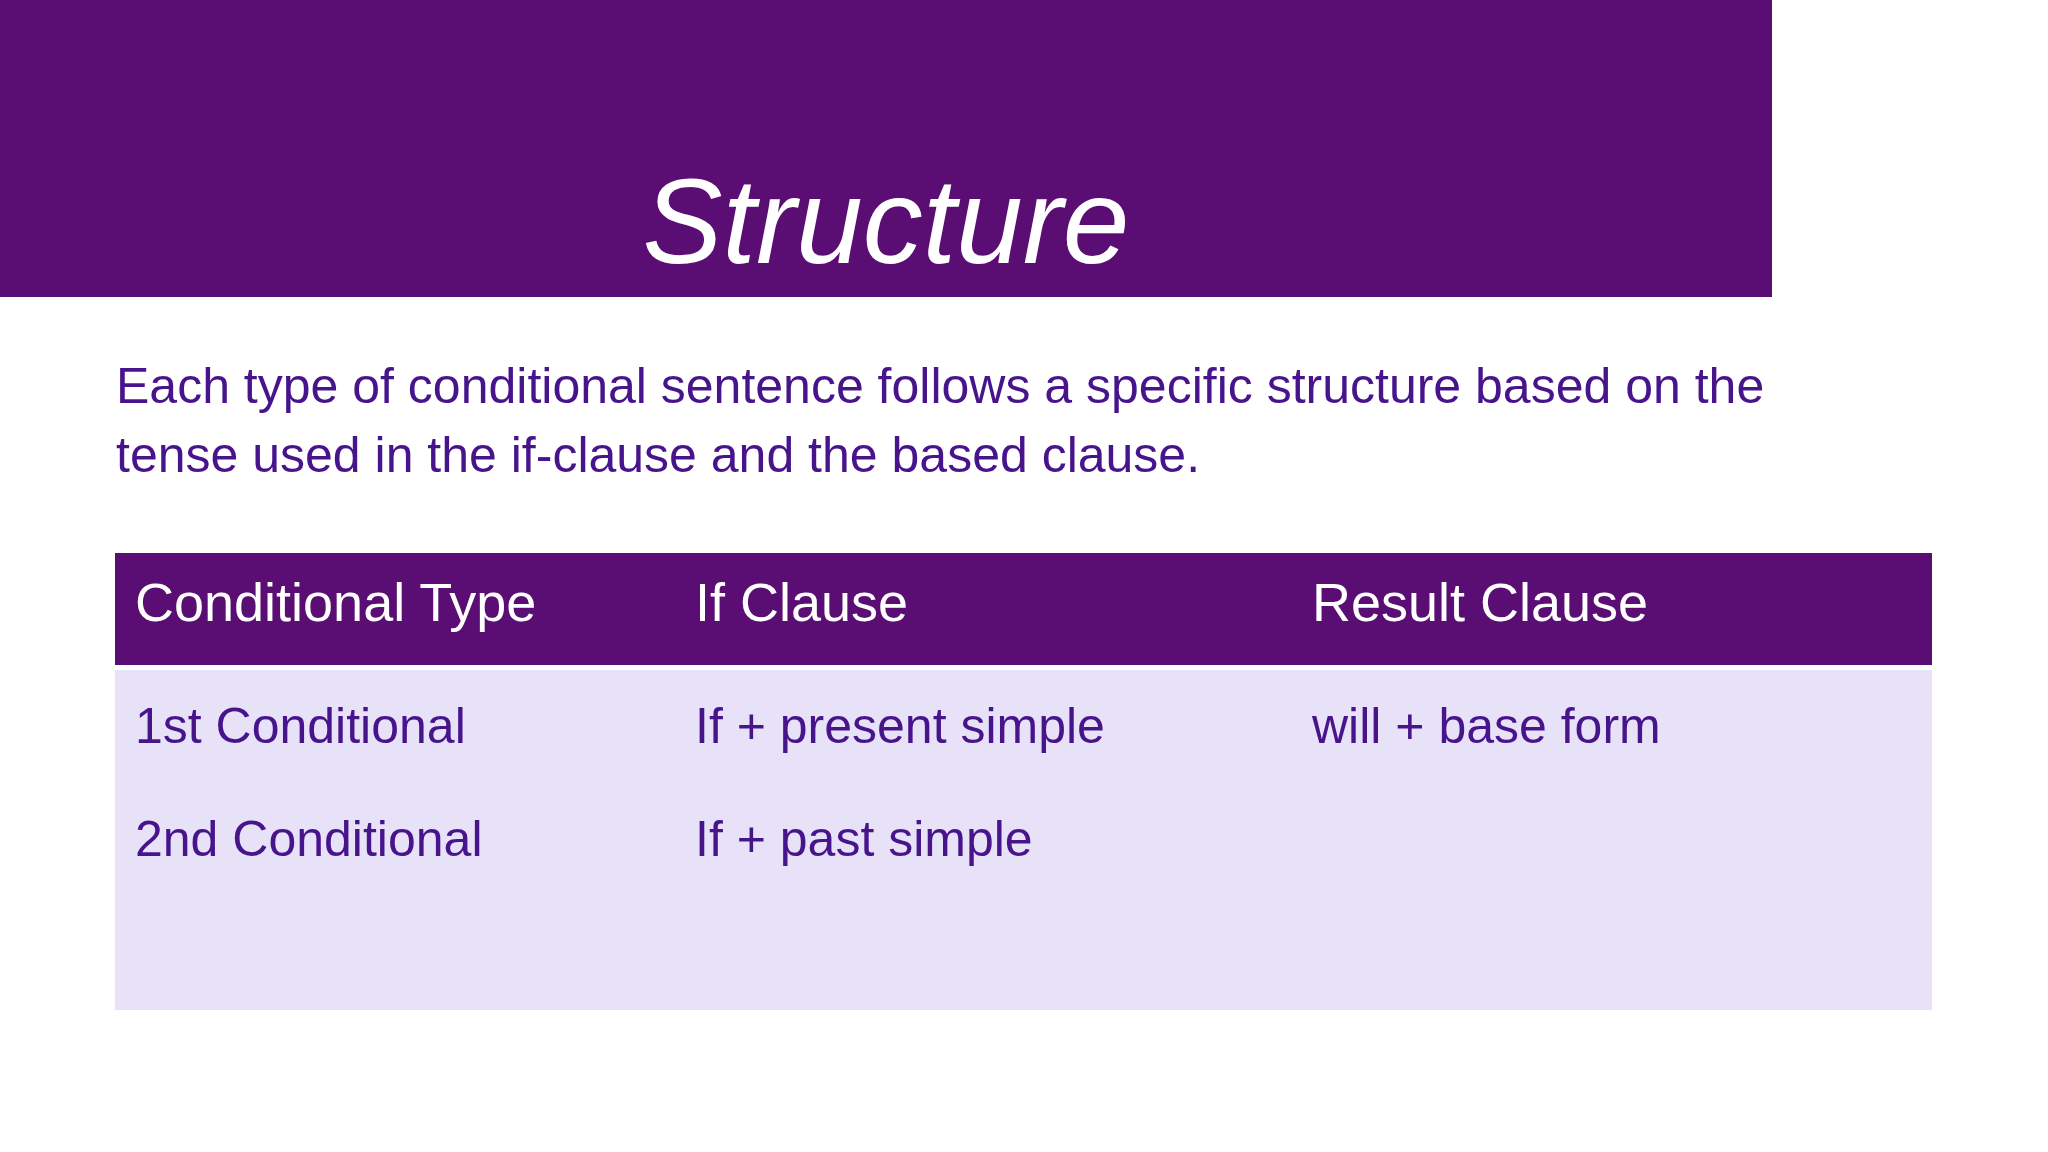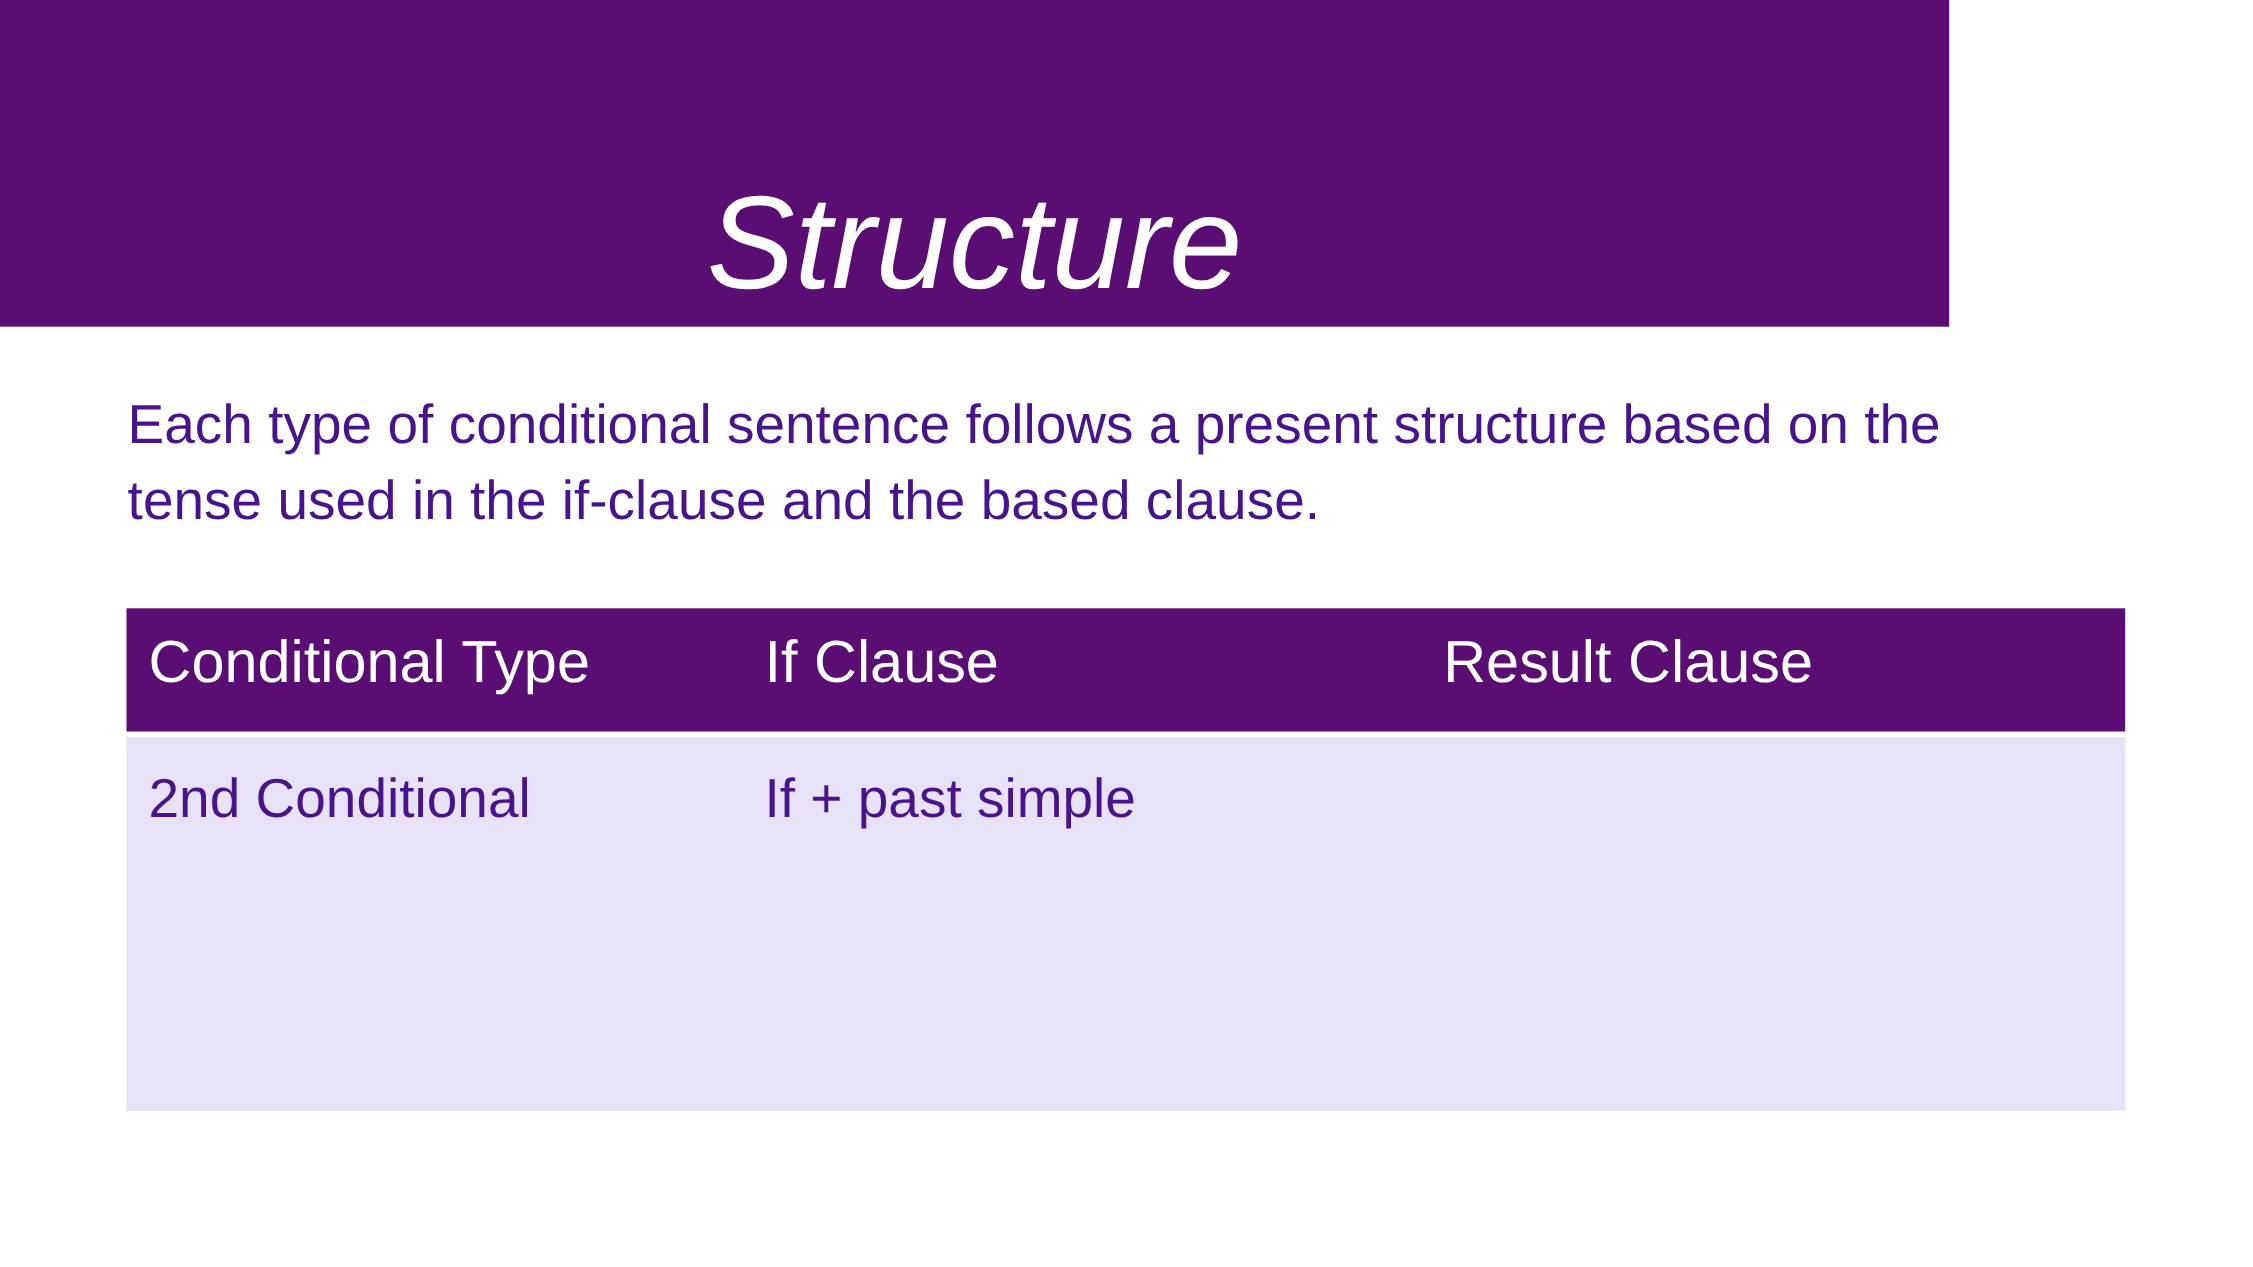--- a/index.html
+++ b/index.html
@@ -86,34 +86,39 @@
 </head>
 <body>
 
 <div class="slide" style="--purple: #5a0d72; --lavender: #e8e2f8; --violet: #47148c; --title: #ffffff; --bg: #ffffff;">
 
   <header class="band">
     <h1 class="title">Structure</h1>
   </header>
 
   <p class="intro">
-    <span class="intro-line">Each type of conditional sentence follows a present structure based on the</span>
+    <span class="intro-line">Each type of conditional sentence follows a specific structure based on the</span>
     <span class="intro-line">tense used in the if-clause and the based clause.</span>
   </p>
 
   <section class="table">
 
     <div class="thead">
       <div class="th c1">Conditional Type</div>
       <div class="th c2">If Clause</div>
       <div class="th c3">Result Clause</div>
     </div>
 
     <div class="tbody">
 
+      <div class="tr">
+        <div class="td c1">1st Conditional</div>
+        <div class="td c2">If + present simple</div>
+        <div class="td c3">will + base form</div>
+      </div>
 
       <div class="tr">
         <div class="td c1">2nd Conditional</div>
         <div class="td c2">If + past simple</div>
       </div>
 
 
     </div>
   </section>
 

